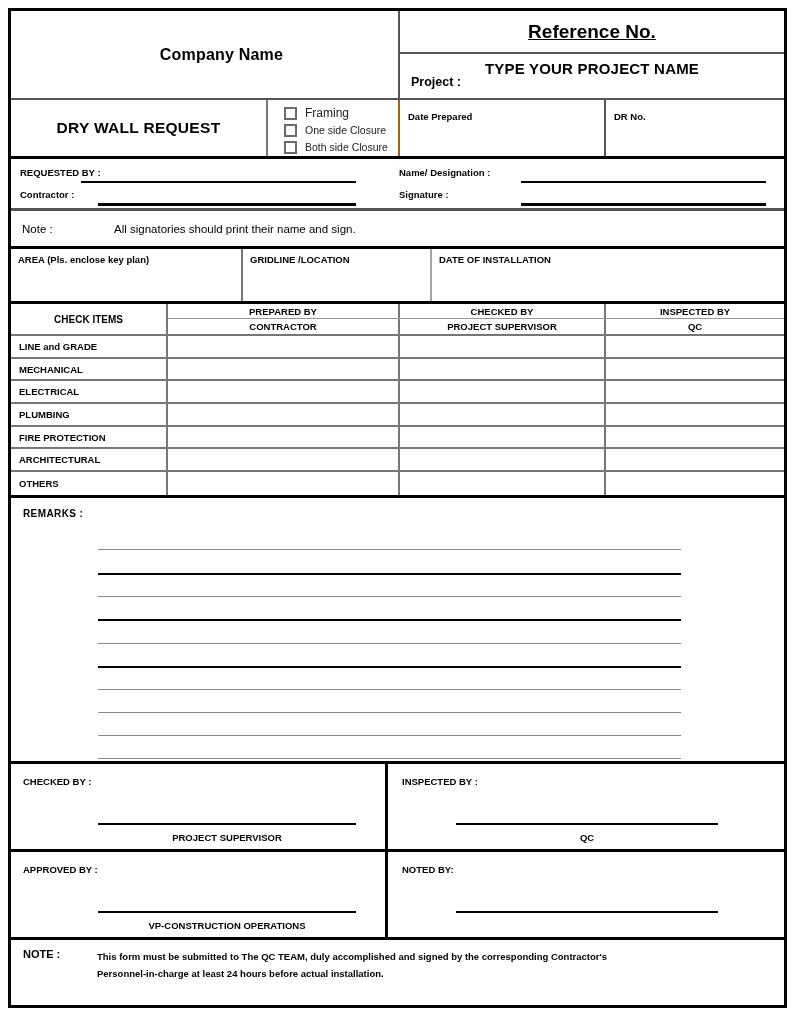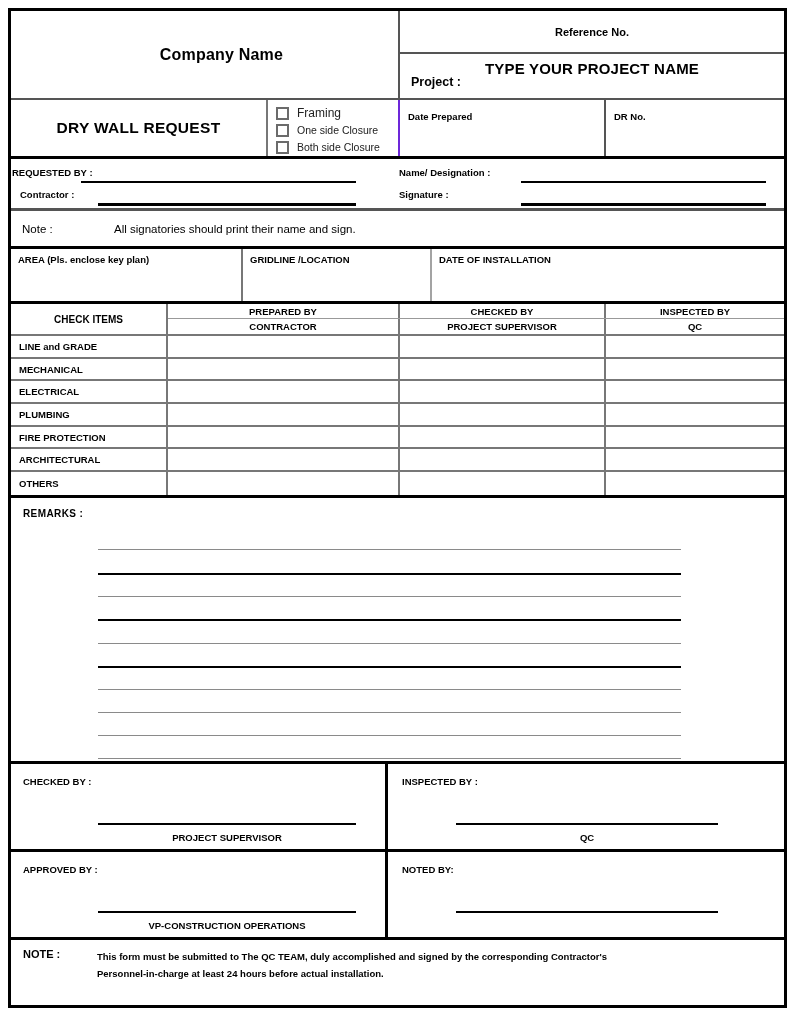--- a/index.html
+++ b/index.html
@@ -49,21 +49,21 @@
   }
   #ref-project-col { flex: 1; }
   #ref-no-cell {
     height: 43px;
     border-bottom: 2px solid #555;
     display: flex;
     align-items: center;
     justify-content: center;
     box-sizing: border-box;
   }
-  #ref-no-label { font-size: 11px; font-weight: bold; }
+  #ref-no-label { font-size: 19px; font-weight: bold; text-decoration: underline; }
   #project-cell {
     height: 44px;
     display: flex;
     align-items: center;
     box-sizing: border-box;
     position: relative;
   }
   #project-label {
     font-size: 12.5px;
     font-weight: bold;
@@ -95,23 +95,23 @@
     justify-content: center;
     box-sizing: border-box;
   }
   #drywall-title {
     font-size: 15.5px;
     font-weight: bold;
     letter-spacing: 0.3px;
   }
   #checkbox-cell {
     width: 132px;
-    border-right: 2px solid #6d28d9;
-    box-sizing: border-box;
-    padding: 4px 0 0 8px;
+    border-right: 2px solid #a16207;
+    box-sizing: border-box;
+    padding: 4px 0 0 16px;
     display: flex;
     flex-direction: column;
     justify-content: center;
   }
   .check-line {
     display: flex;
     align-items: center;
     height: 17px;
   }
   .checkbox {
@@ -337,21 +337,21 @@
       <div class="cell" id="date-prepared-cell">
         <span class="small-field-label">Date Prepared</span>
       </div>
       <div class="cell" id="dr-no-cell">
         <span class="small-field-label">DR No.</span>
       </div>
     </div>
   </div>
 
   <div id="requested-block">
-    <span class="field-label-abs" style="left:1px; top:8px;">REQUESTED BY :</span>
+    <span class="field-label-abs" style="left:9px; top:8px;">REQUESTED BY :</span>
     <span class="rule" style="left:70px; top:22px; width:275px; height:1.5px;"></span>
 
     <span class="field-label-abs" style="left:9px; top:30px;">Contractor :</span>
     <span class="rule" style="left:87px; top:44px; width:258px; height:2.5px;"></span>
 
     <span class="field-label-abs" style="left:388px; top:8px;">Name/ Designation :</span>
     <span class="rule" style="left:510px; top:22px; width:245px; height:1.5px;"></span>
 
     <span class="field-label-abs" style="left:388px; top:30px;">Signature :</span>
     <span class="rule" style="left:510px; top:44px; width:245px; height:2.5px;"></span>

